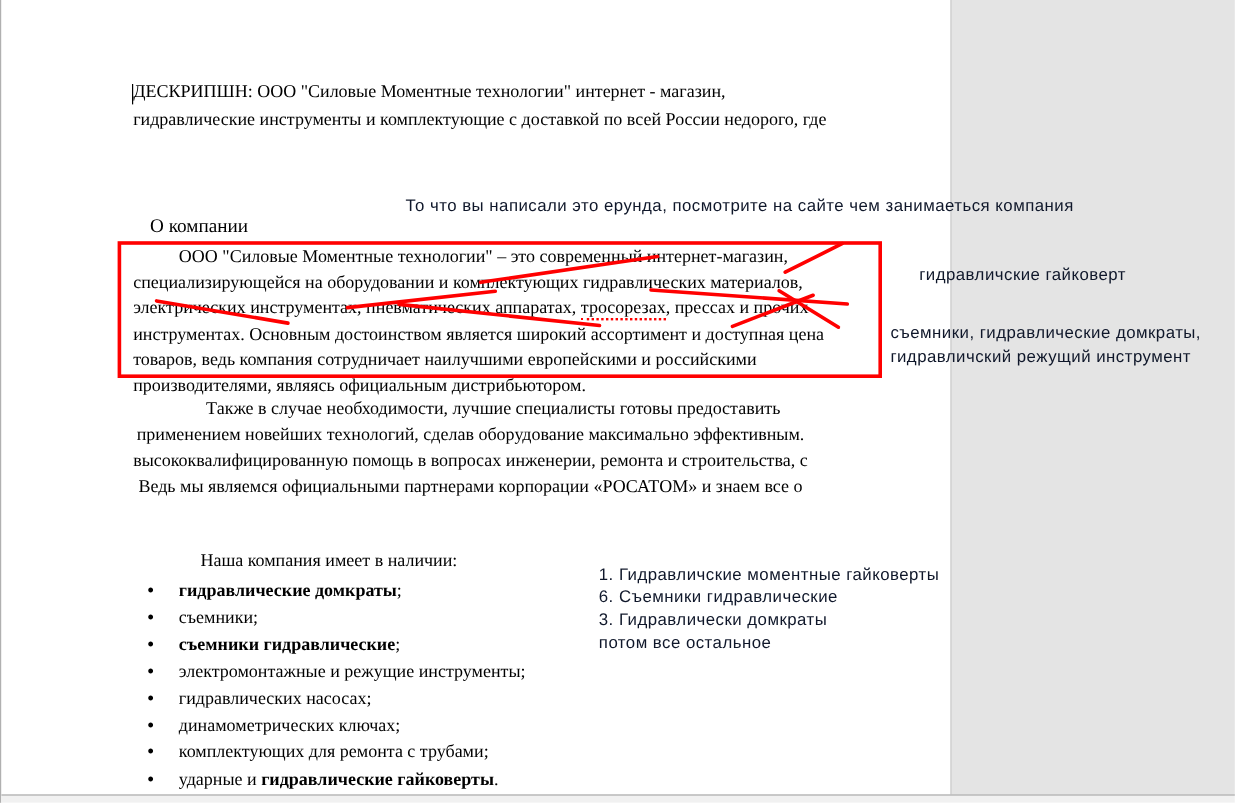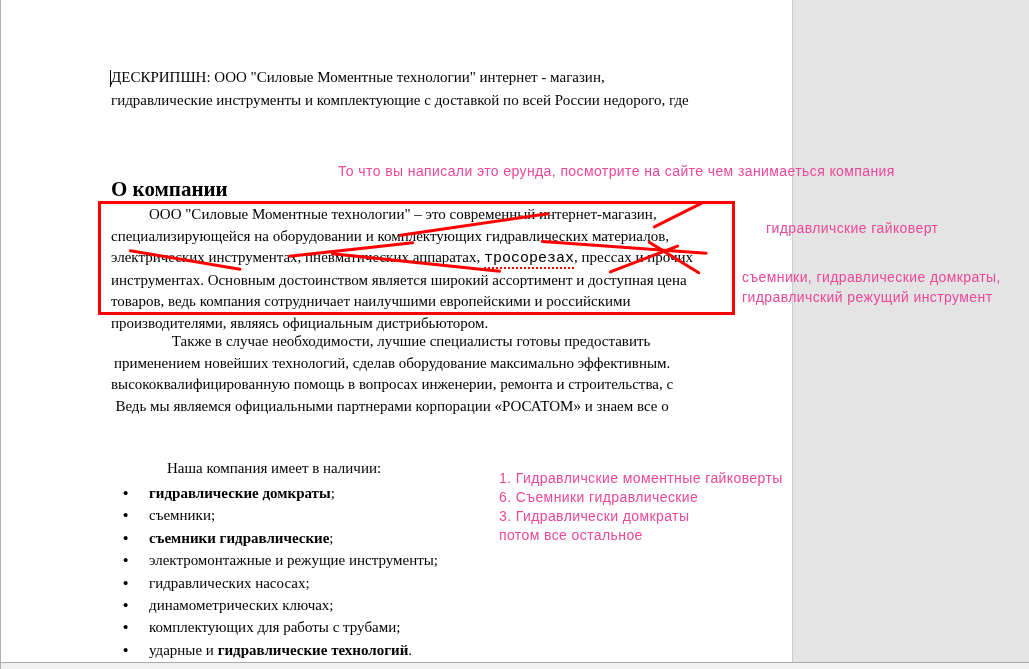--- a/index.html
+++ b/index.html
@@ -12,33 +12,33 @@
   .sidebar{position:absolute;left:791px;top:0;width:238px;height:663px;
            background:#e4e4e4;border-left:1px solid #cccccc;box-sizing:border-box;}
 
   
   .hscroll{position:absolute;left:0;top:662px;width:1029px;height:7px;
            background:#f1f1f1;border-top:1px solid #ababab;box-sizing:border-box;}
 
   
   .doc{position:absolute;color:#000;font-size:15px;white-space:nowrap;}
   .meta{left:110px;top:66px;line-height:23px;}
-  .heading{left:110px;top:179px;font-size:21px;font-weight:bold;line-height:20px;}
+  .heading{left:124px;top:179px;font-size:16px;font-weight:normal;line-height:20px;}
   .para1{left:110px;top:204px;line-height:21.5px;}
   .para2{left:110px;top:331px;line-height:21.5px;text-align:center;}
   .indent{padding-left:38px;}
   .stock-intro{left:166px;top:458px;line-height:20px;}
   .stock-list{left:122px;top:482px;margin:0;padding:0;list-style:none;}
   .stock-list li{height:22.4px;line-height:22.4px;white-space:nowrap;}
   .stock-list li::before{content:"\2022";font-weight:bold;display:inline-block;width:26px;}
   .b{font-weight:bold;}
-  .spell{border-bottom:2px dotted #ff0000;font-family:Liberation Mono, monospace;}
+  .spell{border-bottom:2px dotted #ff0000;}
 
   
-  .ann{position:absolute;color:#ec4899;font-family:"Liberation Sans", sans-serif;
+  .ann{position:absolute;color:#0f172a;font-family:"Liberation Sans", sans-serif;
        font-size:14px;letter-spacing:0.4px;white-space:nowrap;}
   .comment-top{left:337px;top:162px;line-height:18px;}
   .priority{left:498px;top:469px;line-height:19px;}
   .note1{left:765px;top:218px;line-height:20.5px;}
   .note2{left:741px;top:267px;line-height:20px;}
 
   .redbox{position:absolute;left:97px;top:201px;width:637px;height:114px;
           border:3px solid #ff0000;box-sizing:border-box;}
 
   .strike{position:absolute;height:3px;background:#ff0000;border-radius:2px;
@@ -101,22 +101,22 @@
 
   <div class="doc stock-intro">Наша компания имеет в наличии:</div>
 
   <ul class="doc stock-list">
     <li><span></span><span class="b">гидравлические домкраты</span><span>;</span></li>
     <li><span></span><span class="b"></span><span>съемники;</span></li>
     <li><span></span><span class="b">съемники гидравлические</span><span>;</span></li>
     <li><span></span><span class="b"></span><span>электромонтажные и режущие инструменты;</span></li>
     <li><span></span><span class="b"></span><span>гидравлических насосах;</span></li>
     <li><span></span><span class="b"></span><span>динамометрических ключах;</span></li>
-    <li><span></span><span class="b"></span><span>комплектующих для работы с трубами;</span></li>
-    <li><span>ударные и </span><span class="b">гидравлические технологий</span><span>.</span></li>
+    <li><span></span><span class="b"></span><span>комплектующих для ремонта с трубами;</span></li>
+    <li><span>ударные и </span><span class="b">гидравлические гайковерты</span><span>.</span></li>
   </ul>
 
   <div class="ann priority">
     <div>1. Гидравличские моментные гайковерты</div>
     <div>6. Съемники гидравлические</div>
     <div>3. Гидравлически домкраты</div>
     <div>потом все остальное</div>
   </div>
 
   <div class="hscroll"></div>

